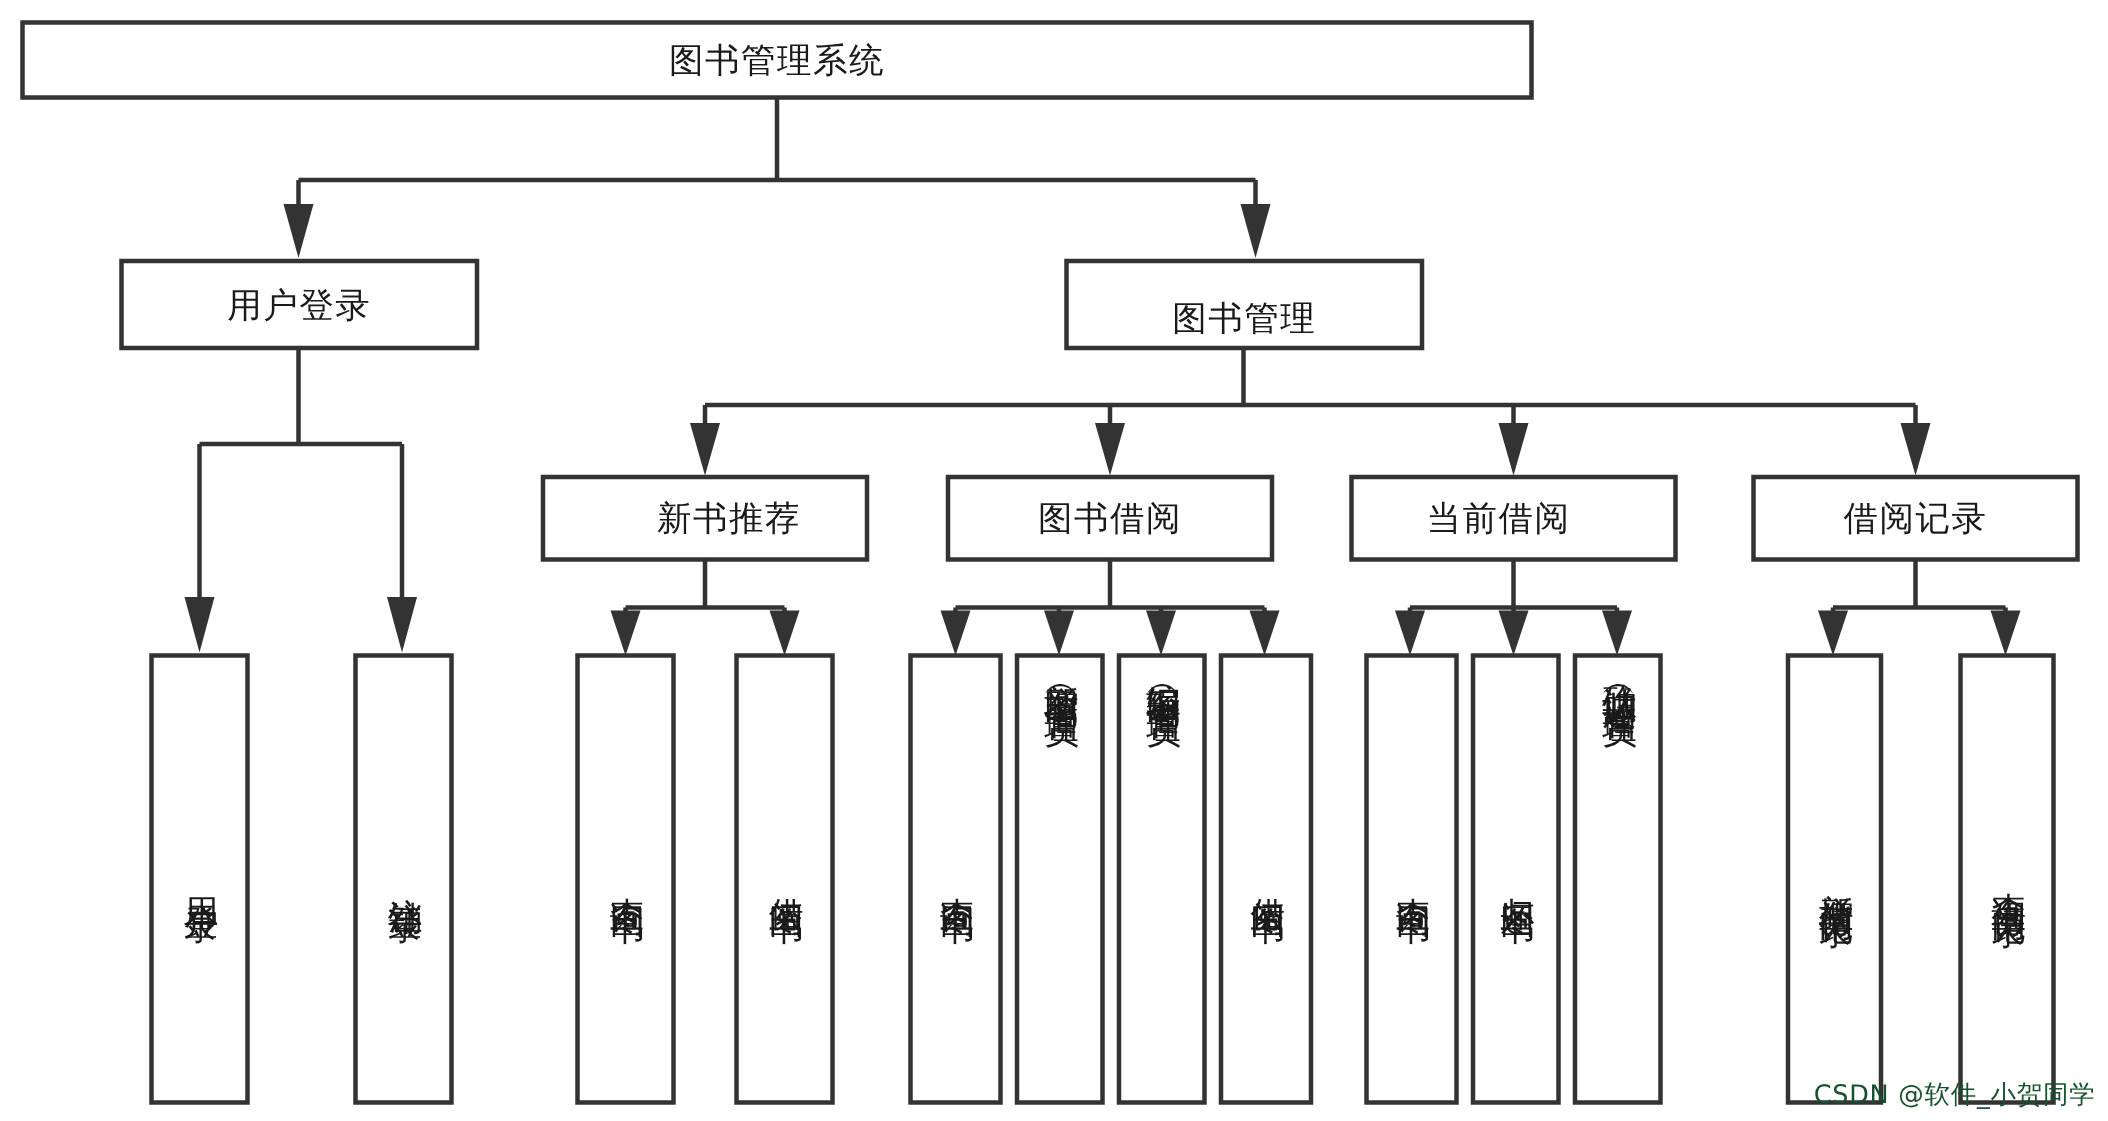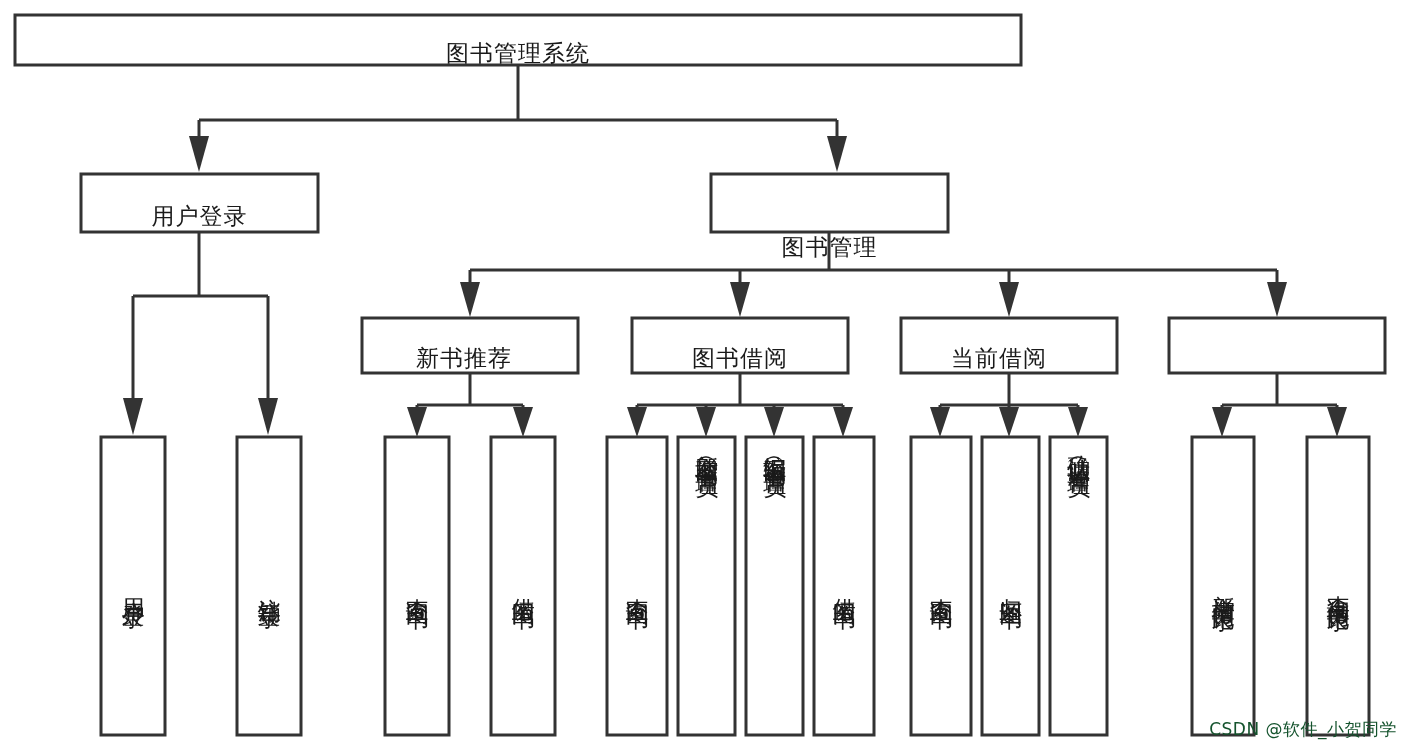--- a/index.html
+++ b/index.html
@@ -57,21 +57,20 @@
     letter-spacing: 3px;
     white-space: nowrap;
     text-align: center;
   }
   .hlabel-wrap {
     position: absolute;
     display: flex;
     align-items: center;
     justify-content: center;
     pointer-events: none;
-    margin-top: 13px;
   }
   .hlabel-text {
     font-family: "DejaVu Sans", "Liberation Sans", sans-serif;
     font-size: 23px;
     color: #1a1a1a;
     white-space: nowrap;
     letter-spacing: 1px;
   }
   #watermark {
     position: absolute;
@@ -182,36 +181,39 @@
   </svg>
 
   <div class="hlabel-wrap" style="left:15px; top:15px; width:1006px; height:50px;">
     <span class="hlabel-text">图书管理系统</span>
   </div>
 
   <div class="hlabel-wrap" style="left:81px; top:174px; width:237px; height:58px;">
     <span class="hlabel-text">用户登录</span>
   </div>
 
-  <div class="hlabel-wrap" style="left:711px; top:174px; width:237px; height:76px;align-items:flex-end;">
+  <div class="hlabel-wrap" style="left:711px; top:174px; width:237px; height:76px;">
     <span class="hlabel-text">图书管理</span>
   </div>
 
-  <div class="hlabel-wrap" style="left:356px; top:318px; width:216px; height:55px;">
+  <div class="hlabel-wrap" style="left:378px; top:318px; width:216px; height:55px;">
     <span class="hlabel-text">新书推荐</span>
   </div>
 
   <div class="hlabel-wrap" style="left:632px; top:318px; width:216px; height:55px;justify-content:center;">
     <span class="hlabel-text">图书借阅</span>
   </div>
 
   <div class="hlabel-wrap" style="left:901px; top:318px; width:196px; height:55px;">
     <span class="hlabel-text">当前借阅</span>
   </div>
 
+  <div class="hlabel-wrap" style="left:1169px; top:318px; width:216px; height:55px;">
+    <span class="hlabel-text">借阅记录</span>
+  </div>
 
   <div class="vlabel-wrap" style="left:101px; top:437px; width:64px; height:298px;">
     <span class="vlabel-text">用户登录</span>
   </div>
   <div class="vlabel-wrap" style="left:237px; top:437px; width:64px; height:298px;">
     <span class="vlabel-text">注销登录</span>
   </div>
 
   <div class="vlabel-wrap" style="left:385px; top:437px; width:64px; height:298px;">
     <span class="vlabel-text">查询图书</span>

